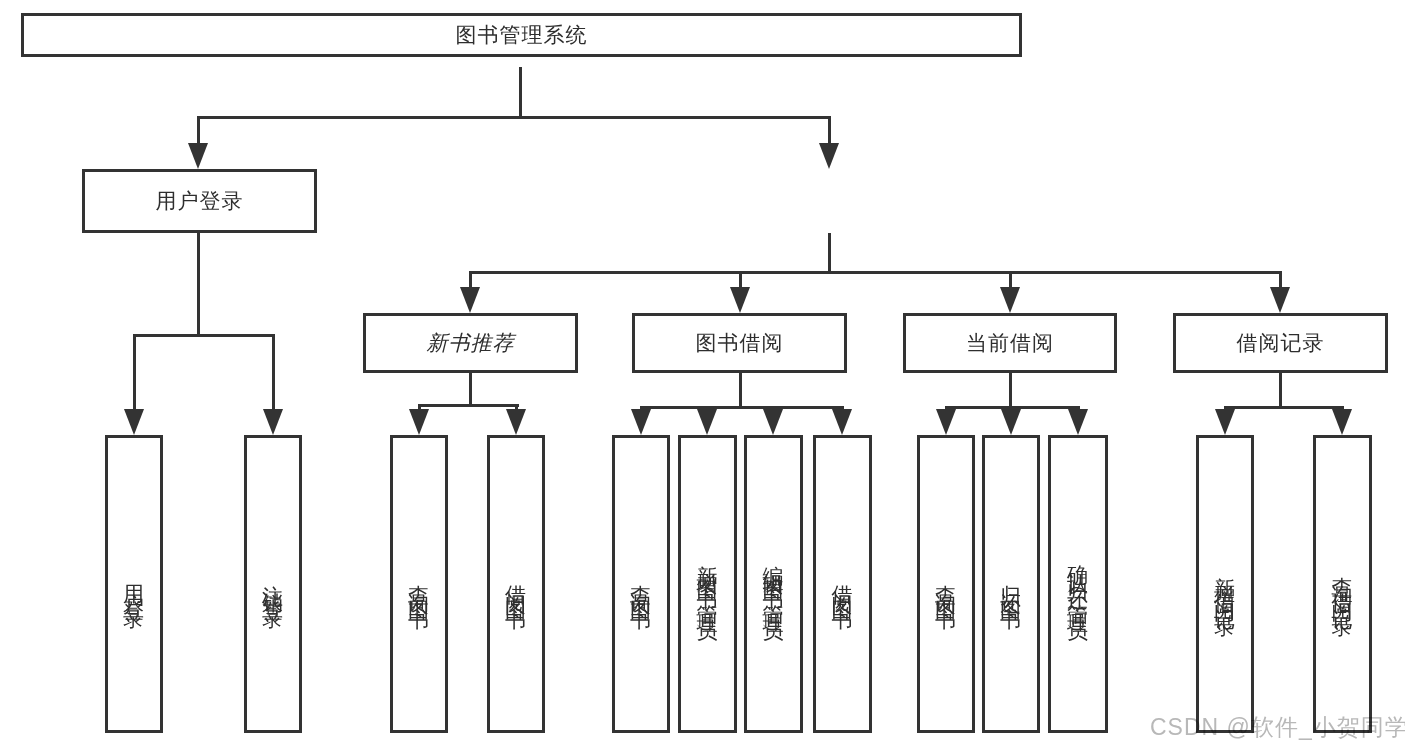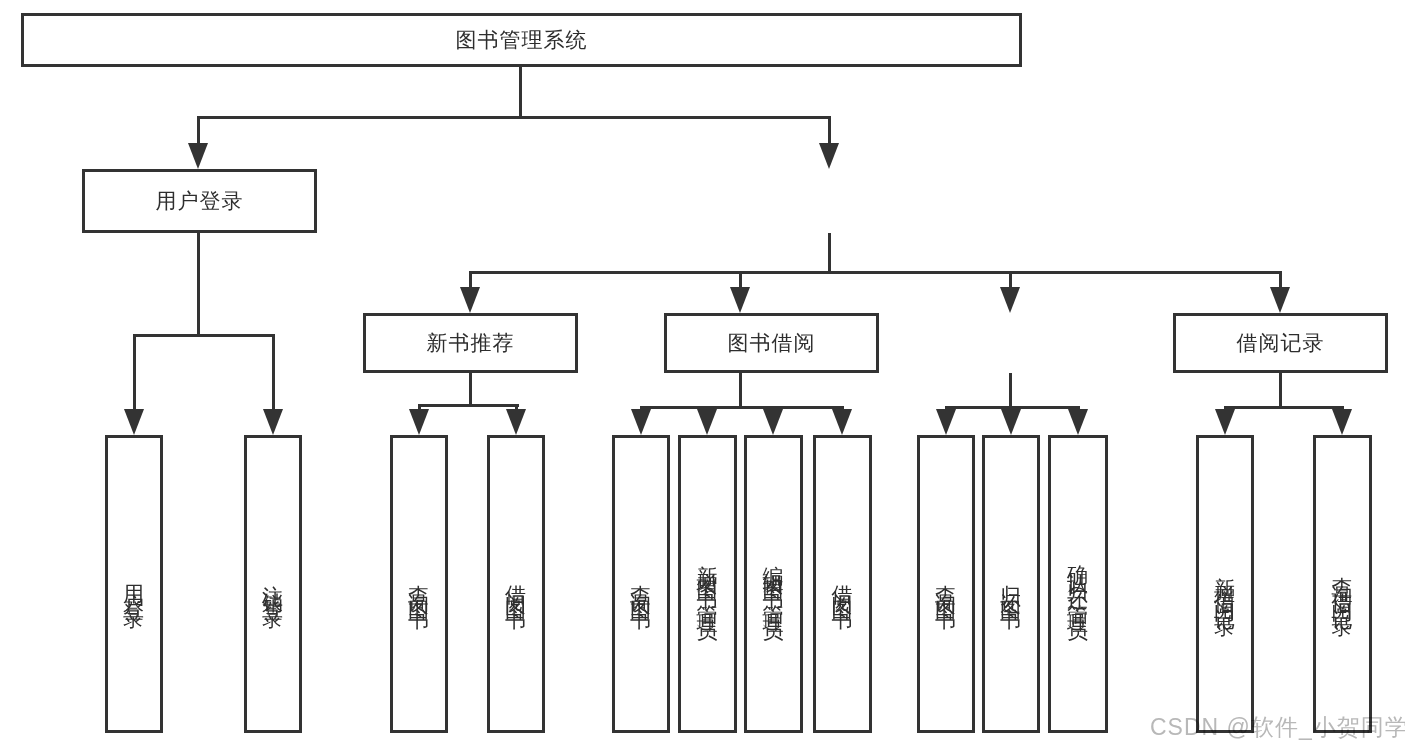--- a/index.html
+++ b/index.html
@@ -58,21 +58,21 @@
     mix-blend-mode:multiply;
     z-index:3;
     white-space:nowrap;
   }
 </style>
 </head>
 <body>
 
 <div class="canvas">
 
-  <div class="box" style="left:21px;top:13px;width:1001px;height:54px;text-align:center;">
+  <div class="box" style="left:21px;top:13px;width:1001px;height:44px;text-align:center;">
     <span>图书管理系统</span>
   </div>
 
   <div class="vline" style="left:519px;top:67px;width:3px;height:51px;"></div>
   <div class="hline" style="left:197px;top:116px;width:634px;height:3px;"></div>
   <div class="vline" style="left:197px;top:116px;width:3px;height:29px;"></div>
   <div class="arrow" style="left:188px;top:143px;"></div>
   <div class="vline" style="left:828px;top:116px;width:3px;height:29px;"></div>
   <div class="arrow" style="left:819px;top:143px;"></div>
 
@@ -91,25 +91,28 @@
   <div class="hline" style="left:469px;top:271px;width:812px;height:3px;"></div>
   <div class="vline" style="left:469px;top:271px;width:3px;height:18px;"></div>
   <div class="arrow" style="left:460px;top:287px;"></div>
   <div class="vline" style="left:739px;top:271px;width:3px;height:18px;"></div>
   <div class="arrow" style="left:730px;top:287px;"></div>
   <div class="vline" style="left:1009px;top:271px;width:3px;height:18px;"></div>
   <div class="arrow" style="left:1000px;top:287px;"></div>
   <div class="vline" style="left:1279px;top:271px;width:3px;height:18px;"></div>
   <div class="arrow" style="left:1270px;top:287px;"></div>
 
-  <div class="box" style="left:363px;top:313px;width:215px;height:60px;">
+  <div class="box" style="left:363px;top:313px;width:215px;height:60px;font-style:italic;">
     <span>新书推荐</span>
   </div>
-  <div class="box" style="left:632px;top:313px;width:215px;height:60px;margin-left:32px;">
+  <div class="box" style="left:632px;top:313px;width:215px;height:60px;">
     <span>图书借阅</span>
+  </div>
+  <div class="box" style="left:903px;top:313px;width:214px;height:60px;">
+    <span>当前借阅</span>
   </div>
   <div class="box" style="left:1173px;top:313px;width:215px;height:60px;">
     <span>借阅记录</span>
   </div>
 
   <div class="vline" style="left:469px;top:373px;width:3px;height:33px;"></div>
   <div class="hline" style="left:418px;top:404px;width:101px;height:3px;"></div>
   <div class="vline" style="left:418px;top:404px;width:3px;height:7px;"></div>
   <div class="arrow" style="left:409px;top:409px;"></div>
   <div class="vline" style="left:515px;top:404px;width:3px;height:7px;"></div>

